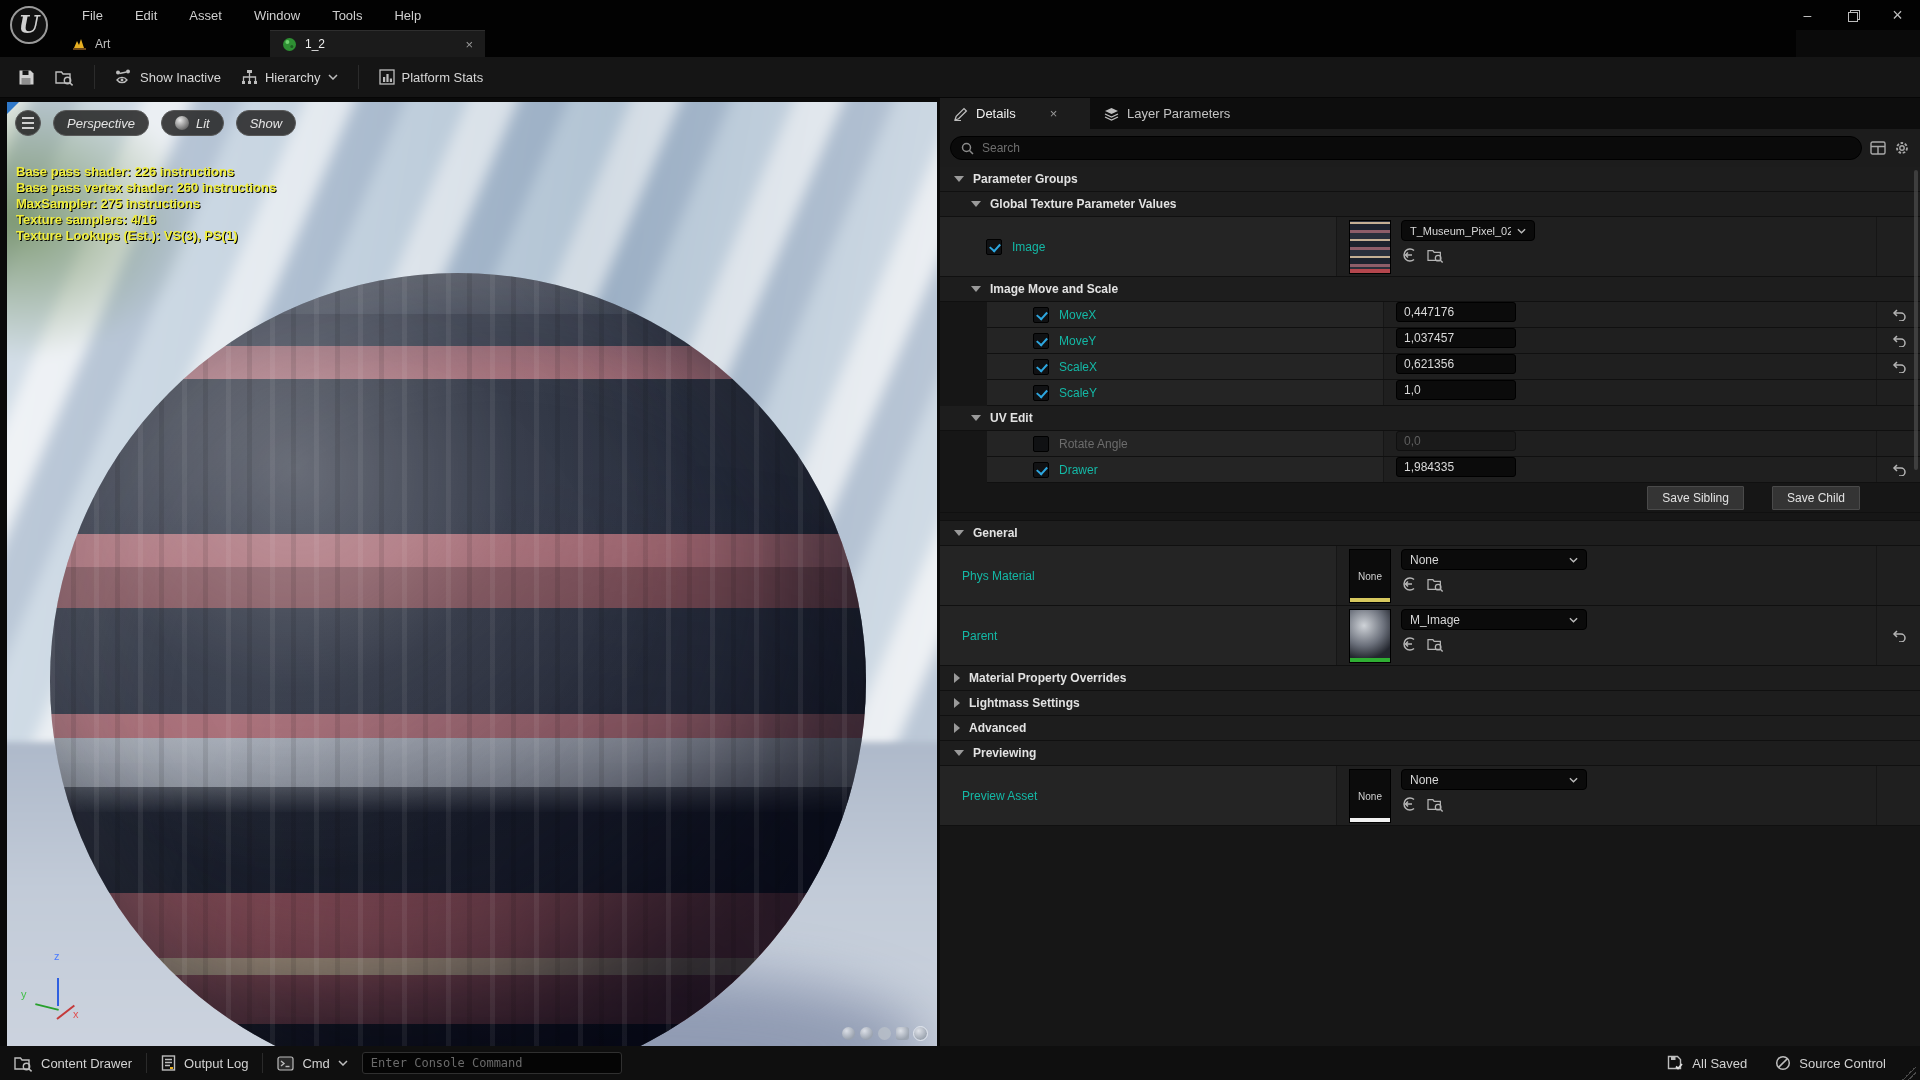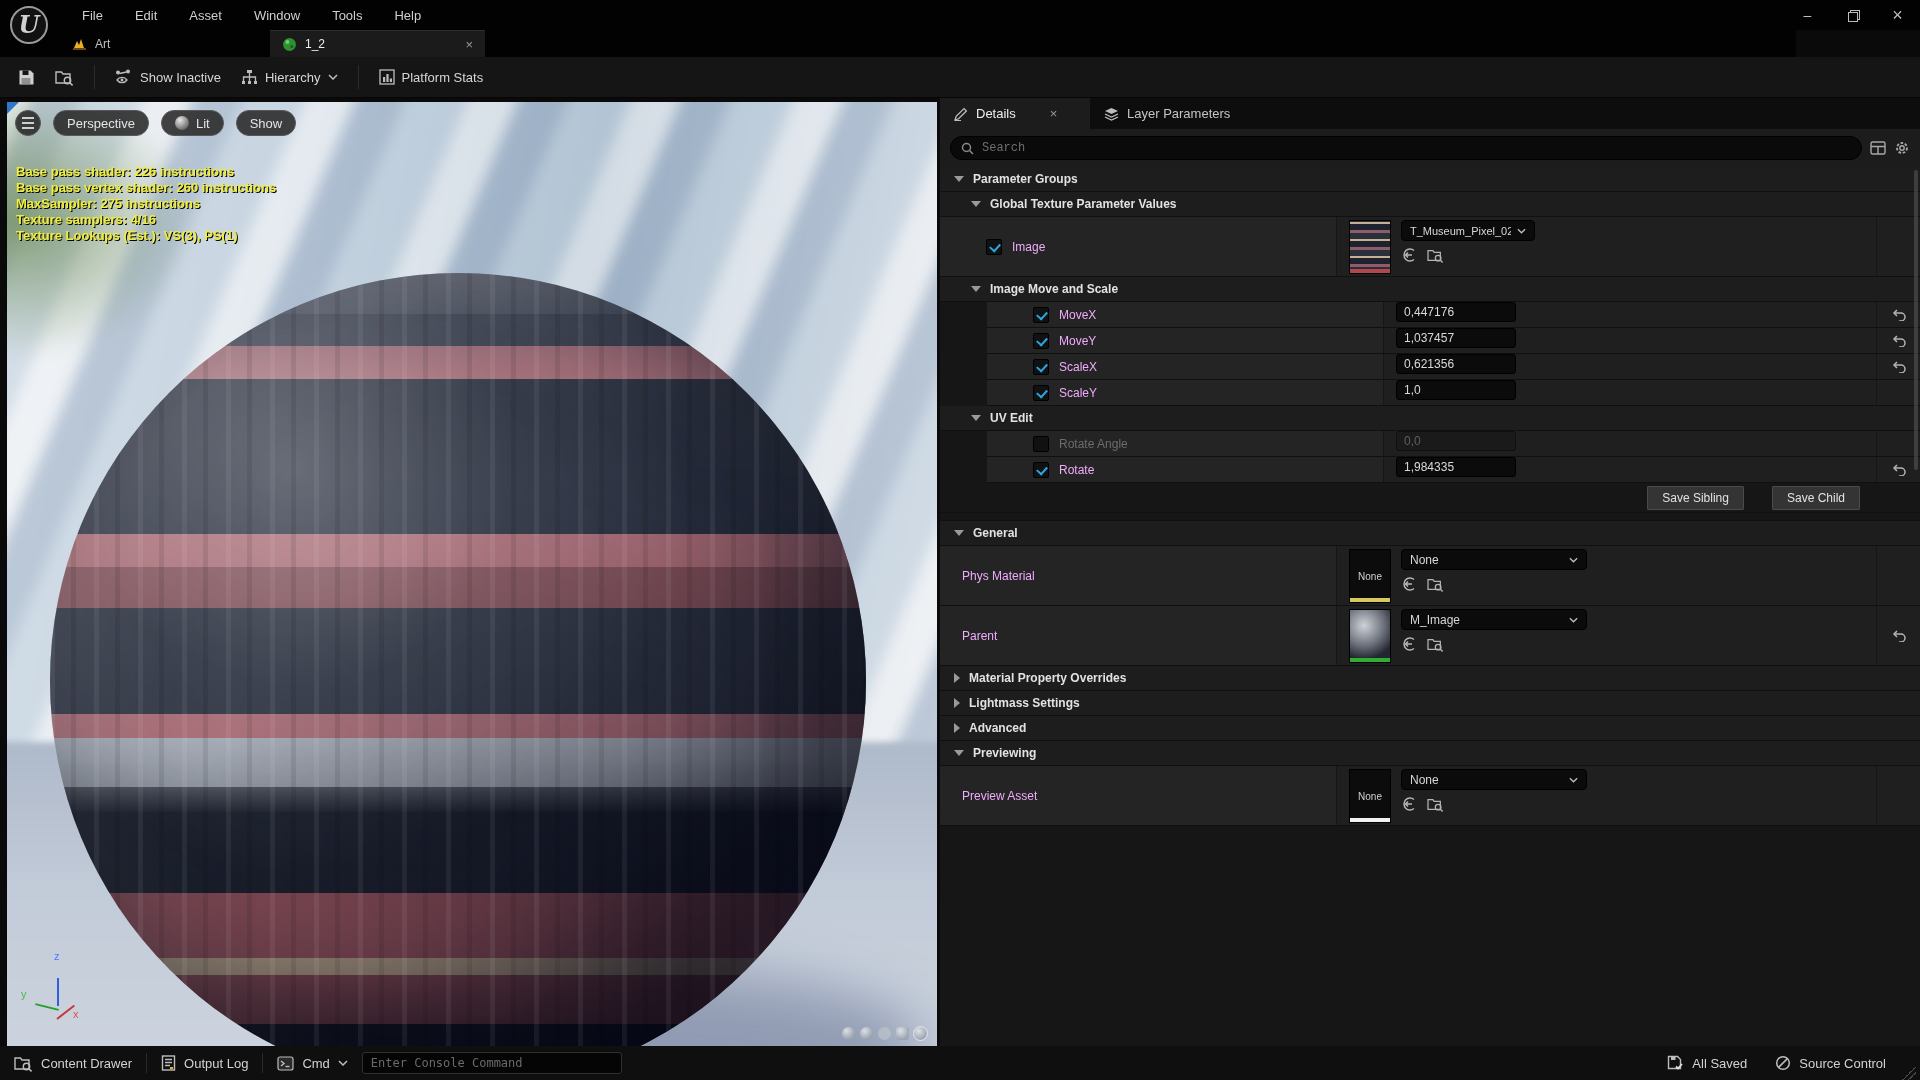--- a/index.html
+++ b/index.html
@@ -65,21 +65,21 @@
     background:
       radial-gradient(circle at 30% 24%, rgba(255,255,255,.30) 0%, rgba(255,255,255,.08) 26%, rgba(0,0,0,0) 48%),
       radial-gradient(circle at 78% 88%, rgba(0,0,15,.45), rgba(0,0,0,0) 55%); }
   .sphere::after { content:""; position:absolute; inset:0; border-radius:50%; opacity:.18;
     background:repeating-linear-gradient(90deg, rgba(255,255,255,.35) 0 5px, rgba(0,0,0,0) 5px 21px, rgba(0,0,0,.5) 21px 26px, rgba(0,0,0,0) 26px 44px); }
   .vp-focus-corner { position:absolute; left:0; top:0; width:0; height:0;
     border-top:12px solid #2f78c8; border-right:12px solid transparent; }
 
   .vp-overlay-top { position:absolute; left:8px; top:8px; display:flex; align-items:center; gap:12px; }
   .vp-pill { background:rgba(40,40,40,.88); border:1px solid #585858; border-radius:13px; height:26px;
-    display:flex; align-items:center; padding:0 13px; gap:7px; color:#e4e4e4; font-size:13px; }
+    display:flex; align-items:center; padding:0 13px; gap:7px; color:#e4e4e4; font-size:13px;font-style:italic; }
   .vp-burger { width:26px; height:26px; border-radius:50%; background:rgba(40,40,40,.88); border:1px solid #585858;
     display:flex; flex-direction:column; align-items:center; justify-content:center; gap:3px; }
   .vp-burger i { width:12px; height:2px; background:#cfcfcf; }
   .lit-ball { width:14px; height:14px; border-radius:50%;
     background:radial-gradient(circle at 35% 30%, #e8e8e8, #8a8a8a 55%, #3c3c3c); }
 
   .vp-stats { position:absolute; left:9px; top:62px; color:#f0ee3c; font-size:13px; line-height:16px;
     font-weight:bold; text-shadow:1px 1px 0 #000; }
 
   .vp-gizmo { position:absolute; left:22px; bottom:22px; width:60px; height:60px; }
@@ -99,40 +99,40 @@
   
   #dp-tabstrip { position:absolute; left:0; top:0; width:980px; height:31px; background:#0d0d0d; display:flex; }
   .dp-tab { height:31px; display:flex; align-items:center; gap:8px; padding:0 14px; font-size:13px; color:#c4c4c4; }
   .dp-tab.active { background:#1c1c1c; color:#efefef; width:150px; }
   .dp-tab .tab-close { margin-left:26px; color:#9a9a9a; font-size:13px; }
 
   #dp-searchrow { position:absolute; left:0; top:31px; width:980px; height:38px; background:#1c1c1c; display:flex; align-items:center; padding:0 10px; gap:8px; }
   .search-box { flex:1; height:24px; background:#0a0a0a; border:1px solid #000; border-radius:12px;
     display:flex; align-items:center; padding:0 10px; gap:8px; }
   .search-box input { flex:1; background:transparent; border:none; outline:none; color:#cfcfcf;
-    font-family:Liberation Mono, monospace; font-size:12px; }
+    font-family:Liberation Sans, sans-serif; font-size:12px; }
   .search-box input::placeholder { color:#6f6f6f; }
 
   #dp-body { position:absolute; left:0; top:69px; width:980px; bottom:0; background:#161616; overflow:hidden; }
   .cat-header { position:relative; height:25px; background:#1d1d1d; border-bottom:1px solid #101010;
     display:flex; align-items:center; gap:9px; padding-left:14px; font-weight:bold; color:#e2e2e2; font-size:12px; }
   .cat-header.sub { padding-left:31px; }
   .tri-down { width:0; height:0; border-left:5px solid transparent; border-right:5px solid transparent; border-top:6px solid #9a9a9a; }
   .tri-right { width:0; height:0; border-top:5px solid transparent; border-bottom:5px solid transparent; border-left:6px solid #9a9a9a; }
 
   .prow { position:relative; display:flex; border-bottom:1px solid #101010; background:#242424; }
   .prow .name-col { width:397px; display:flex; align-items:center; gap:10px; padding-left:46px; border-right:1px solid #161616; }
   .prow .val-col { flex:1; display:flex; padding-left:12px; background:#1f1f1f; }
   .prow .reset-col { width:44px; display:flex; align-items:center; justify-content:center; background:#1f1f1f; border-left:1px solid #161616; }
   .prow.h26 { height:26px;margin-left:47px; }
 
   .chk { width:16px; height:16px; background:#101113; border:1px solid #000; border-radius:2px; position:relative; }
   .chk.checked::after { content:""; position:absolute; left:3px; top:3px; width:8px; height:5px;
     border-left:2px solid #2da7e0; border-bottom:2px solid #2da7e0; transform:rotate(-48deg); }
-  .plabel { color:#f0abfc; font-size:12px; }
+  .plabel { color:#14b8a6; font-size:12px; }
   .plabel.dim { color:#6c6c6c; }
 
   .pinput { width:120px; height:20px; background:#0b0b0b; border:1px solid #000; border-radius:3px;
     color:#dadada; font-family:"Liberation Sans", sans-serif; font-size:12px; padding:0 7px; outline:none; }
   .pinput.dim { color:#5f5f5f; background:#1a1a1a; border-color:#101010; }
 
   .asset-thumb { width:42px; height:54px; background:#0c0c0c; border:1px solid #000; position:relative;
     display:flex; align-items:center; justify-content:center; color:#d0d0d0; font-size:10px; }
   .asset-thumb .ubar { position:absolute; left:0; right:0; bottom:0; height:4px; }
   .thumb-tex { background:
@@ -502,21 +502,21 @@
         </div>
         <div class="val-col">
             <input class="pinput dim" value="0,0" style="">
           </div>
         <div class="reset-col"></div>
       </div>
 
       <div class="prow h26">
         <div class="name-col">
           <span class="chk checked"></span>
-          <span class="plabel">Rotate</span>
+          <span class="plabel">Drawer</span>
         </div>
         <div class="val-col">
             <input class="pinput" value="1,984335" style="">
           </div>
         <div class="reset-col">
             <span class="icon">
           <svg width="14" height="12" viewBox="0 0 14 12">
                 <path d="M5 1L2 4l3 3" fill="none" stroke="#b5b5b5" stroke-width="1.5"></path>
                 <path d="M2 4h7a4 4 0 0 1 0 8H7" fill="none" stroke="#b5b5b5" stroke-width="1.5"></path>
               </svg>

